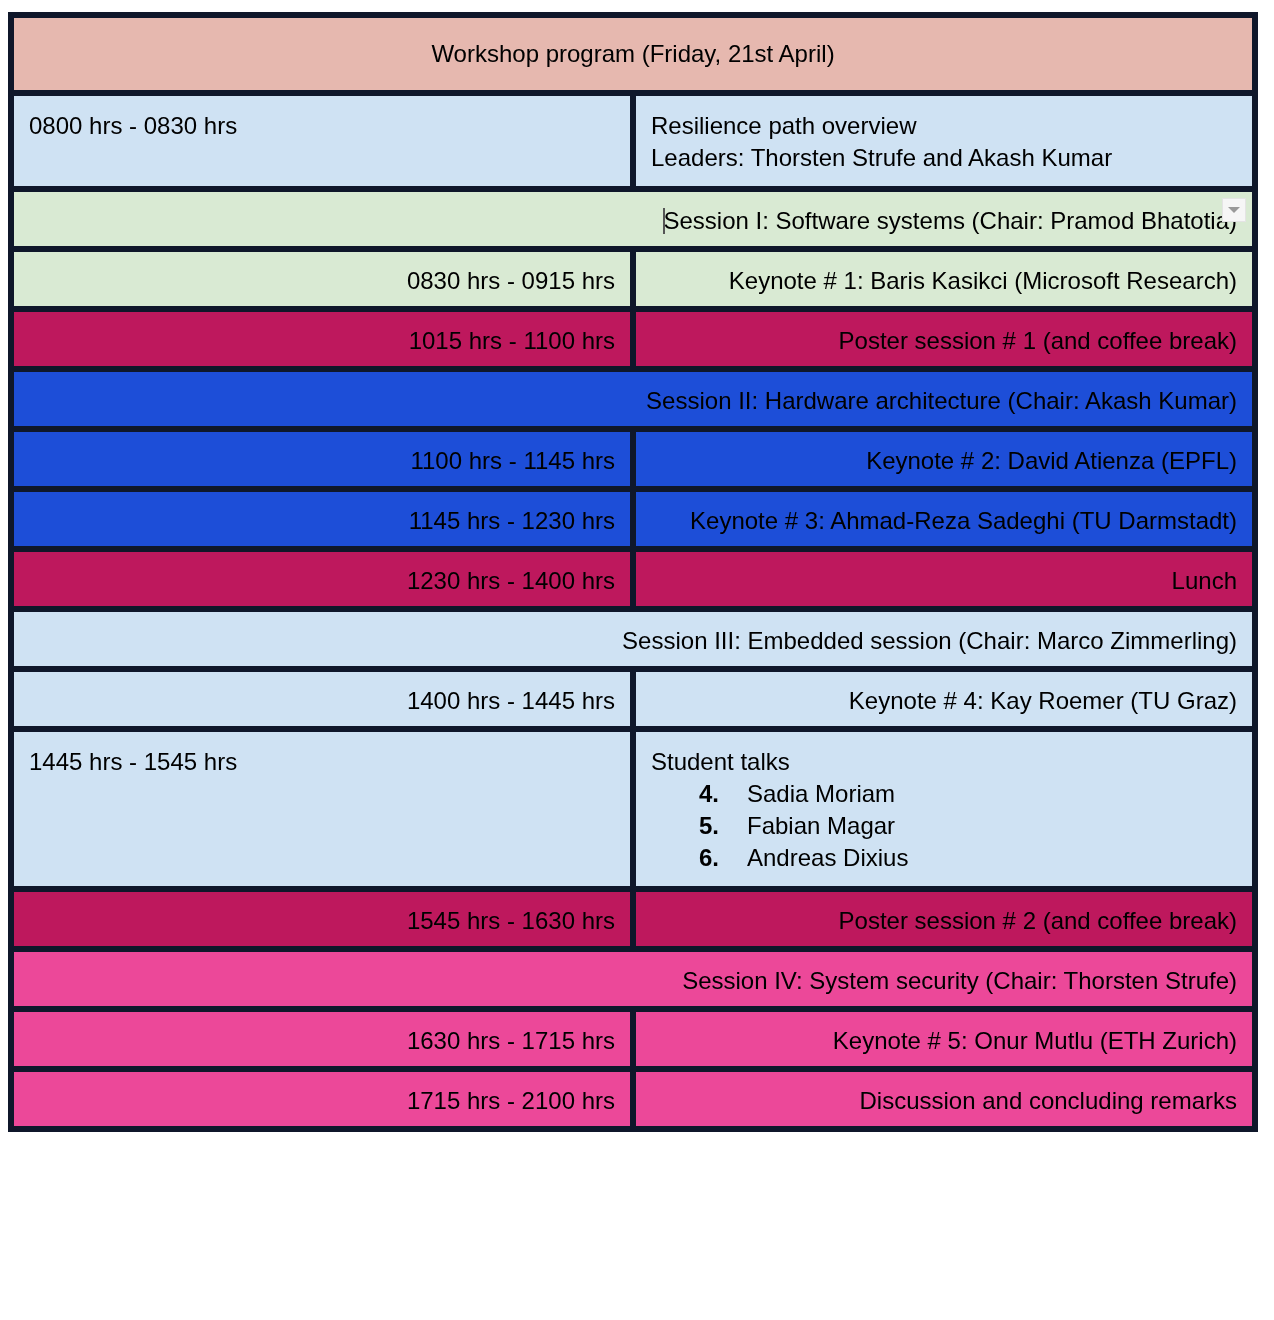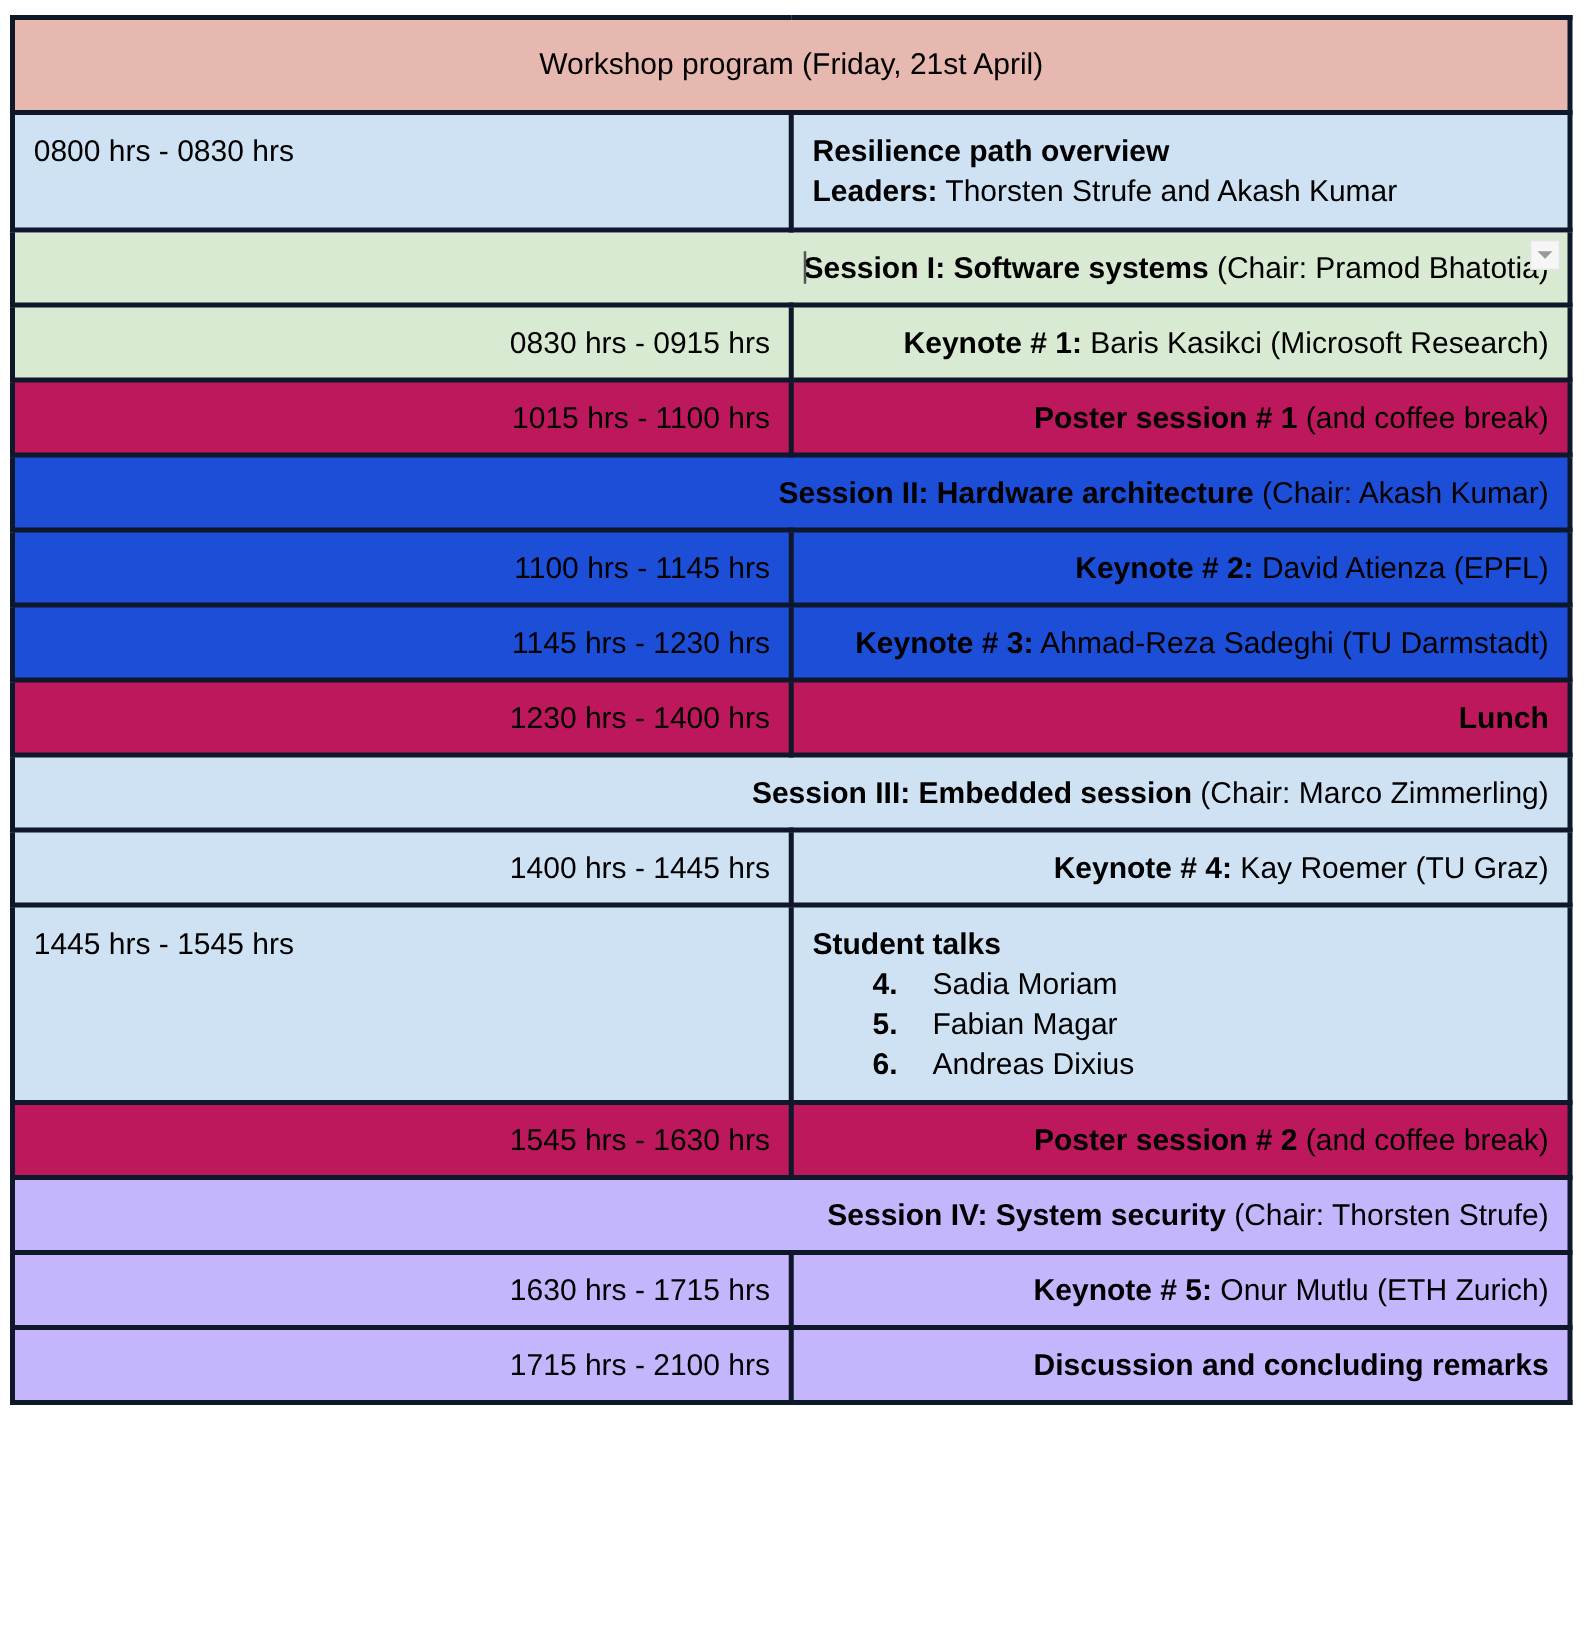--- a/index.html
+++ b/index.html
@@ -1,33 +1,33 @@
 <!DOCTYPE html>
 <html><head>
   <meta charset="utf-8">
   <style>
     html, body { margin: 0; padding: 0; background: #ffffff; }
     body { width: 1274px; height: 1320px; position: relative; font-family: "Liberation Sans", sans-serif; color: #000; }
     .tbl { position: absolute; left: 8px; top: 12px; width: 1250px; border-collapse: collapse; table-layout: fixed; }
-    .tbl td { border: 4px solid #0f172a; padding: 0 15px; vertical-align: top; font-size: 24px; line-height: 32px; }
+    .tbl td { border: 6px solid #0f172a; padding: 0 15px; vertical-align: top; font-size: 24px; line-height: 32px; }
     .tbl td.time { width: 375px; }
     .tbl td.title { text-align: center; vertical-align: middle; height: 72px; }
     .row1 td { height: 60px; padding-top: 14px; padding-bottom: 12px; }
     .rowsingle td { height: 60px; padding-top: 13px; box-sizing: border-box; text-align: right; }
     .rowstudent td { padding-top: 14px; padding-bottom: 12px; }
-    b { font-weight: bold; }
+    b { font-weight: normal; }
     .list { margin: 0; padding: 0; list-style: none; }
     .list li { display: flex; }
     .list .num { display: inline-block; width: 48px; text-align: left; padding-left: 48px; font-weight: bold; }
     .bg-red { background: #e6b8af; }
     .bg-blue { background: #cfe2f3; }
     .bg-green { background: #d9ead3; }
     .bg-yellow { background: #be185d; }
     .bg-gray { background: #1d4ed8; }
-    .bg-pink { background: #c4b5fd; }
+    .bg-pink { background: #ec4899; }
     .session-cell { position: relative; }
     .cursor { display: inline-block; width: 2px; height: 26px; background: #555; vertical-align: middle; margin-right: -2px; position: relative; top: -2px; }
     .dropdown { position: absolute; right: 6px; top: 6px; width: 22px; height: 22px; background: #f6f6f6; border: 1px solid #e4e4e4; }
     .dropdown::after { content: ""; position: absolute; left: 5px; top: 8px; border-left: 6px solid transparent; border-right: 6px solid transparent; border-top: 6px solid #999; }
     .lunch { padding-left: 22px !important; }
   </style>
 </head>
 <body>
 
 <table class="tbl">

